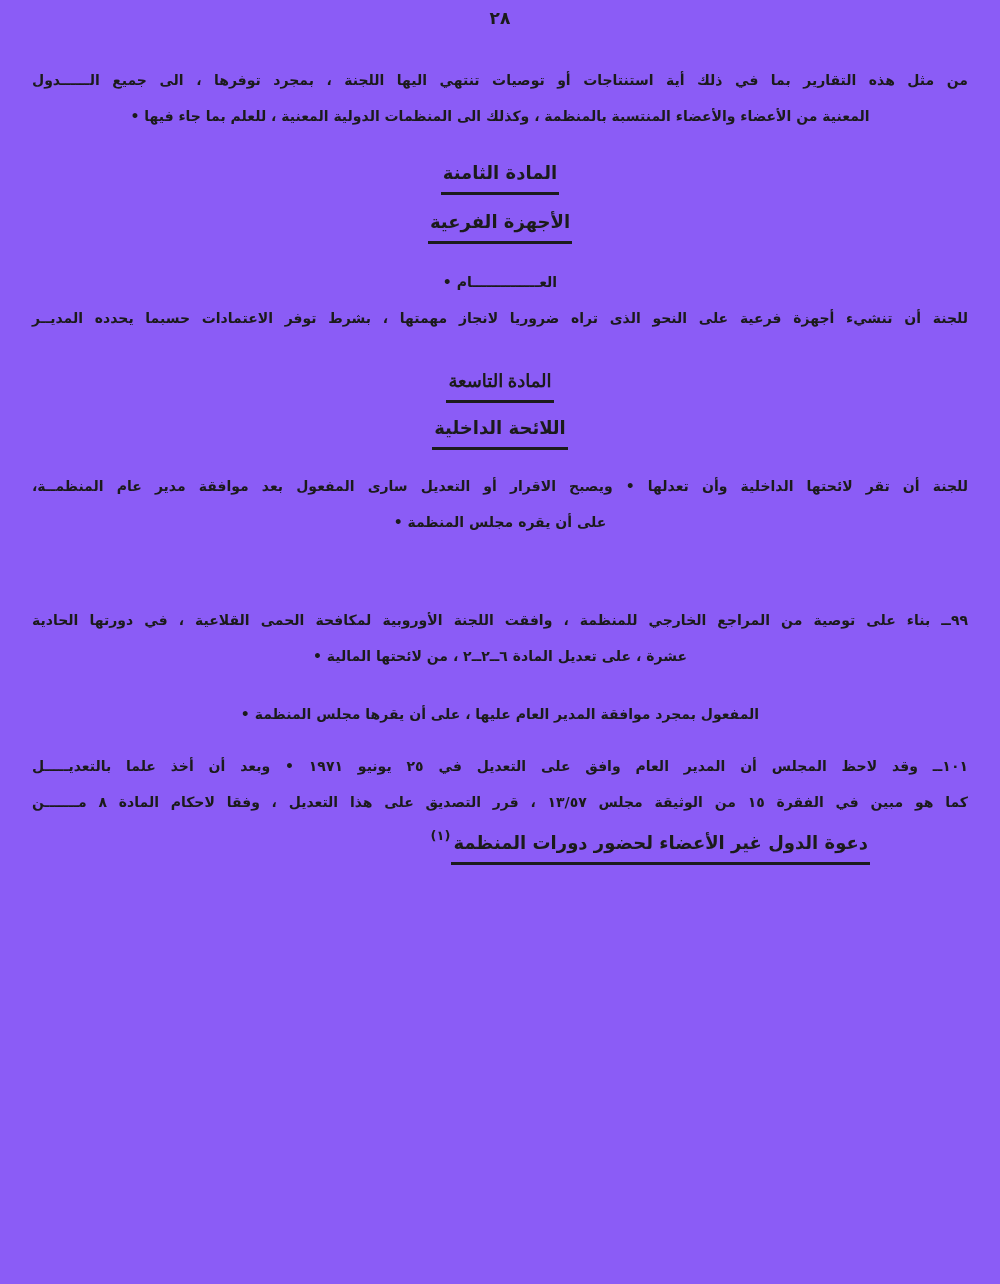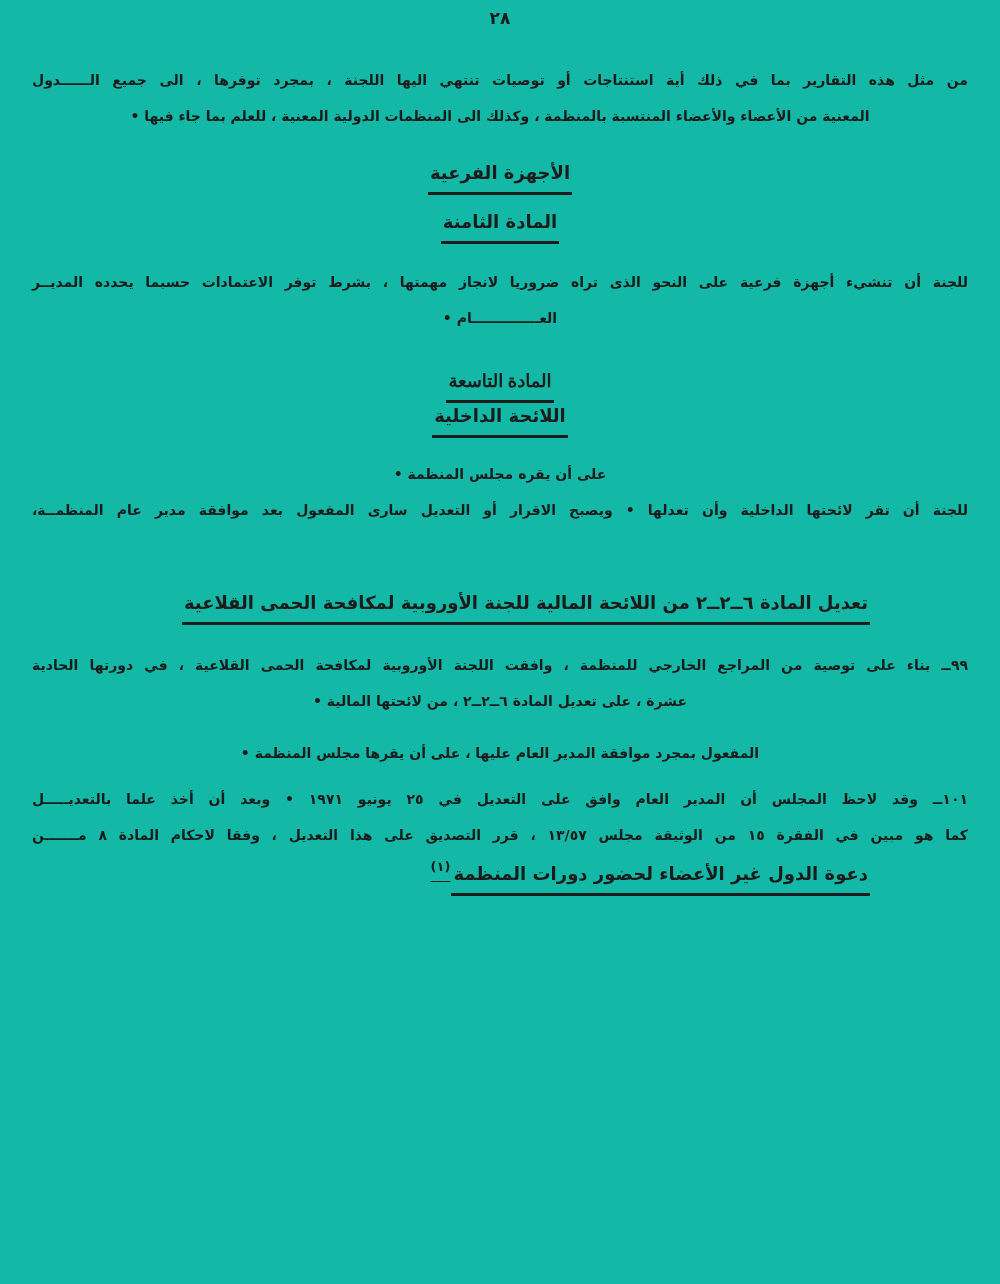--- a/index.html
+++ b/index.html
@@ -1,21 +1,21 @@
 <!DOCTYPE html>
 <html lang="ar"><head>
 <meta charset="utf-8">
 <title>Document</title>
 <style>
   html,body{margin:0;padding:0;background:#e8e8e4;}
   .page{
     position:relative;
     width:1000px;height:1284px;
     margin:0 auto;
-    background:#14b8a6;
+    background:#8b5cf6;
     direction:rtl;
     box-sizing:border-box;
     padding:8px 32px 10px 32px;
     font-family:"DejaVu Sans", sans-serif;
     color:#1b1b1b;
     font-weight:bold;
     overflow:hidden;
   }
   .pagenum{
     text-align:center;
@@ -29,53 +29,52 @@
   .art-head{text-align:center; font-size:18px;}
   .sec-head{width:fit-content; margin-right:98px; font-size:18px;}
   .u{display:inline-block; border-bottom:3px solid #1c1c1c; padding:0 2px 6px 2px; line-height:26px;}
   sup.fnref{font-size:13px; position:relative; top:-2px; margin-right:1px;}
   
   .doc > :nth-child(1){margin-top:34px;}
   .doc > :nth-child(2){margin-top:26px;}
   .doc > :nth-child(3){margin-top:14px;}
   .doc > :nth-child(4){margin-top:20px;}
   .doc > :nth-child(5){margin-top:32px;font-family:Liberation Serif, serif;}
-  .doc > :nth-child(6){margin-top:0;}
+  .doc > :nth-child(6){margin-top:12px;}
   .doc > :nth-child(7){margin-top:18px;}
   .doc > :nth-child(8){margin-top:62px;}
   .doc > :nth-child(9){margin-top:22px;}
   .doc > :nth-child(10){margin-top:16px;}
   .doc > :nth-child(11){margin-top:10px;}
   .doc > :nth-child(12){margin-top:8px;text-decoration:underline;}
   .doc > :nth-child(13){margin-top:20px;}
   .doc > :nth-child(14){margin-top:6px;}
 </style>
 </head>
 <body>
 
 <div class="page">
   <div class="pagenum">٢٨</div>
   <div class="doc">
       <div class="para">
         <div class="line justify">من مثل هذه التقارير بما في ذلك أية استنتاجات أو توصيات تنتهي اليها اللجنة ، بمجرد توفرها ، الى جميع الــــــدول</div>
         <div class="line">المعنية من الأعضاء والأعضاء المنتسبة بالمنظمة ، وكذلك الى المنظمات الدولية المعنية ، للعلم بما جاء فيها •</div>
       </div>
+      <div class="art-head"><span class="u">المادة الثامنة</span></div>
       <div class="art-head"><span class="u">الأجهزة الفرعية</span></div>
-      <div class="art-head"><span class="u">المادة الثامنة</span></div>
       <div class="para">
+        <div class="line">العــــــــــــــام •</div>
         <div class="line justify">للجنة أن تنشيء أجهزة فرعية على النحو الذى تراه ضروريا لانجاز مهمتها ، بشرط توفر الاعتمادات حسبما يحدده المديــر</div>
-        <div class="line">العــــــــــــــام •</div>
       </div>
       <div class="art-head"><span class="u">المادة التاسعة</span></div>
       <div class="art-head"><span class="u">اللائحة الداخلية</span></div>
       <div class="para">
+        <div class="line justify">للجنة أن تقر لائحتها الداخلية وأن تعدلها •   ويصبح الاقرار أو التعديل سارى المفعول بعد موافقة مدير عام المنظمــة،</div>
         <div class="line">على أن يقره مجلس المنظمة •</div>
-        <div class="line justify">للجنة أن تقر لائحتها الداخلية وأن تعدلها •   ويصبح الاقرار أو التعديل سارى المفعول بعد موافقة مدير عام المنظمــة،</div>
       </div>
-      <div class="sec-head"><span class="u">تعديل المادة ٦ــ٢ــ٢ من اللائحة المالية للجنة الأوروبية لمكافحة الحمى القلاعية</span></div>
       <div class="para">
         <div class="line justify">٩٩ــ   بناء على توصية من المراجع الخارجي للمنظمة ، وافقت اللجنة الأوروبية لمكافحة الحمى القلاعية ، في دورتها الحادية</div>
         <div class="line">عشرة ، على تعديل المادة ٦ــ٢ــ٢ ، من لائحتها المالية •</div>
       </div>
       <div class="para">
         <div class="line">المفعول بمجرد موافقة المدير العام عليها ، على أن يقرها مجلس المنظمة •</div>
       </div>
       <div class="para">
         <div class="line justify">١٠١ــ  وقد لاحظ المجلس أن المدير العام وافق على التعديل في ٢٥ يونيو ١٩٧١ •  وبعد أن أخذ علما بالتعديـــــل</div>
         <div class="line justify">كما هو مبين في الفقرة ١٥ من الوثيقة مجلس ١٣/٥٧ ، قرر التصديق على هذا التعديل ، وفقا لاحكام المادة ٨ مـــــــن</div>

